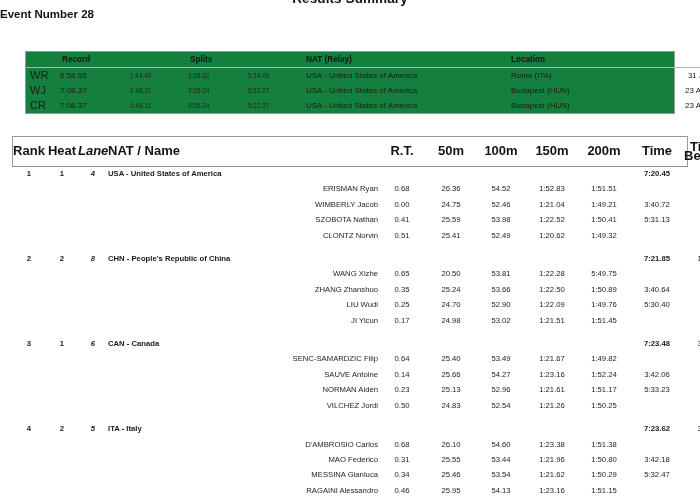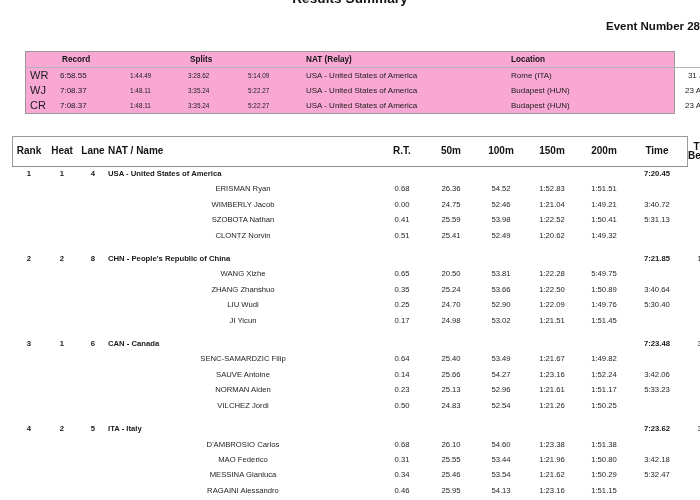--- a/index.html
+++ b/index.html
@@ -29,38 +29,38 @@
     left: 0;
     width: 700px;
     text-align: center;
     font-size: 13.5px;
     font-weight: bold;
     letter-spacing: .1px;
     color: #141414;
   }
   .event-title {
     position: absolute;
-    top: 20px;
+    top: 8px;
     left: 0;
     width: 700px;
-    text-align: right;
+    text-align: left;
     font-size: 11.5px;
     font-weight: bold;
     color: #141414;
   }
 
   
   .records-wrap {
     position: absolute;
     top: 51px;
     left: 25px;
     width: 650px;
     border: 1px solid #9a9a9a;
     box-sizing: border-box;
-    background: #f9a8d4;
+    background: #15803d;
   }
   table.records {
     width: 100%;
     border-collapse: collapse;
     table-layout: fixed;
     font-size: 8px;
   }
   table.records th,
   table.records td {
     padding: 0;
@@ -103,39 +103,39 @@
     position: absolute;
     top: 136px;
     left: 12px;
     width: 676px;
     border-collapse: collapse;
     table-layout: fixed;
     font-size: 8px;
   }
   table.results th {
     height: 29px;
-    font-size: 10px;
+    font-size: 13px;
     font-weight: bold;
     color: #141414;
     vertical-align: middle;
     padding: 0;
     white-space: nowrap;
   }
   table.results td {
     padding: 0;
     height: 15.4px;
     line-height: 15.4px;
     font-size: 7.7px;
     vertical-align: middle;
     white-space: nowrap;
     overflow: hidden;
   }
   .w-rank { width: 34px; }
   .w-heat { width: 32px; }
-  .w-lane { width: 30px; }
+  .w-lane { width: 30px; font-style: italic; }
   .w-name { width: 270px; }
   .w-rt   { width: 48px; }
   .w-50   { width: 50px; }
   .w-100  { width: 50px; }
   .w-150  { width: 52px; }
   .w-200  { width: 52px; }
   .w-time { width: 54px; }
   .w-beh  { width: 42px; }
 
   th.w-rank, th.w-heat, th.w-lane { text-align: center; }
@@ -145,21 +145,21 @@
   th.w-beh  { text-align: center; line-height: 9px; }
 
   td.rank, td.heat, td.lane { text-align: center; font-weight: bold; font-size: 7.8px; }
   td.teamname {
     text-align: left;
     padding-left: 7px;
     font-weight: bold;
     font-size: 7.8px;
   }
   td.swimmer {
-    text-align: center;
+    text-align: right;
     padding-left: 30px;
     font-weight: normal;
     font-size: 7.7px;
     color: #242424;
   }
   td.num { text-align: center; color: #242424; }
   td.teamtime { text-align: center; font-weight: bold; font-size: 7.8px; }
   td.cum { text-align: center; color: #242424; }
   td.behind { text-align: center; font-size: 7.7px; }
 

